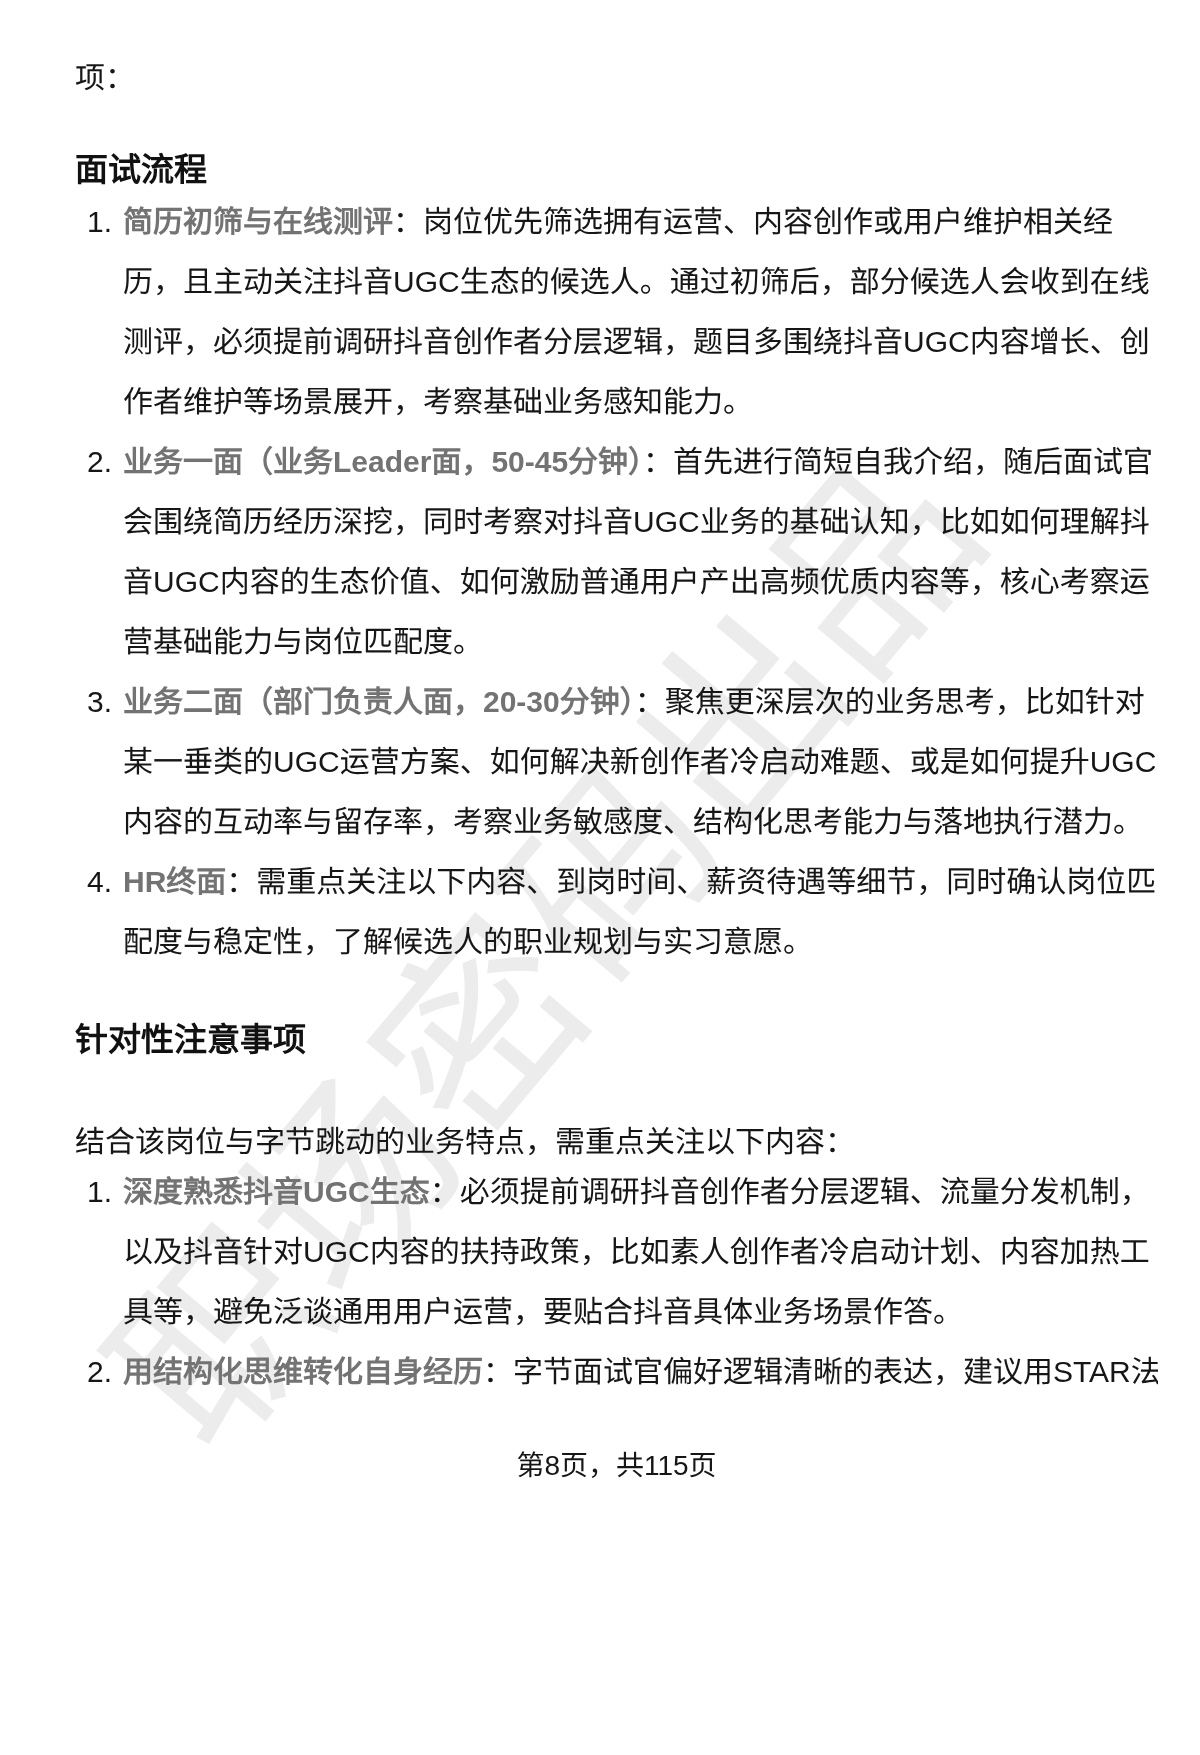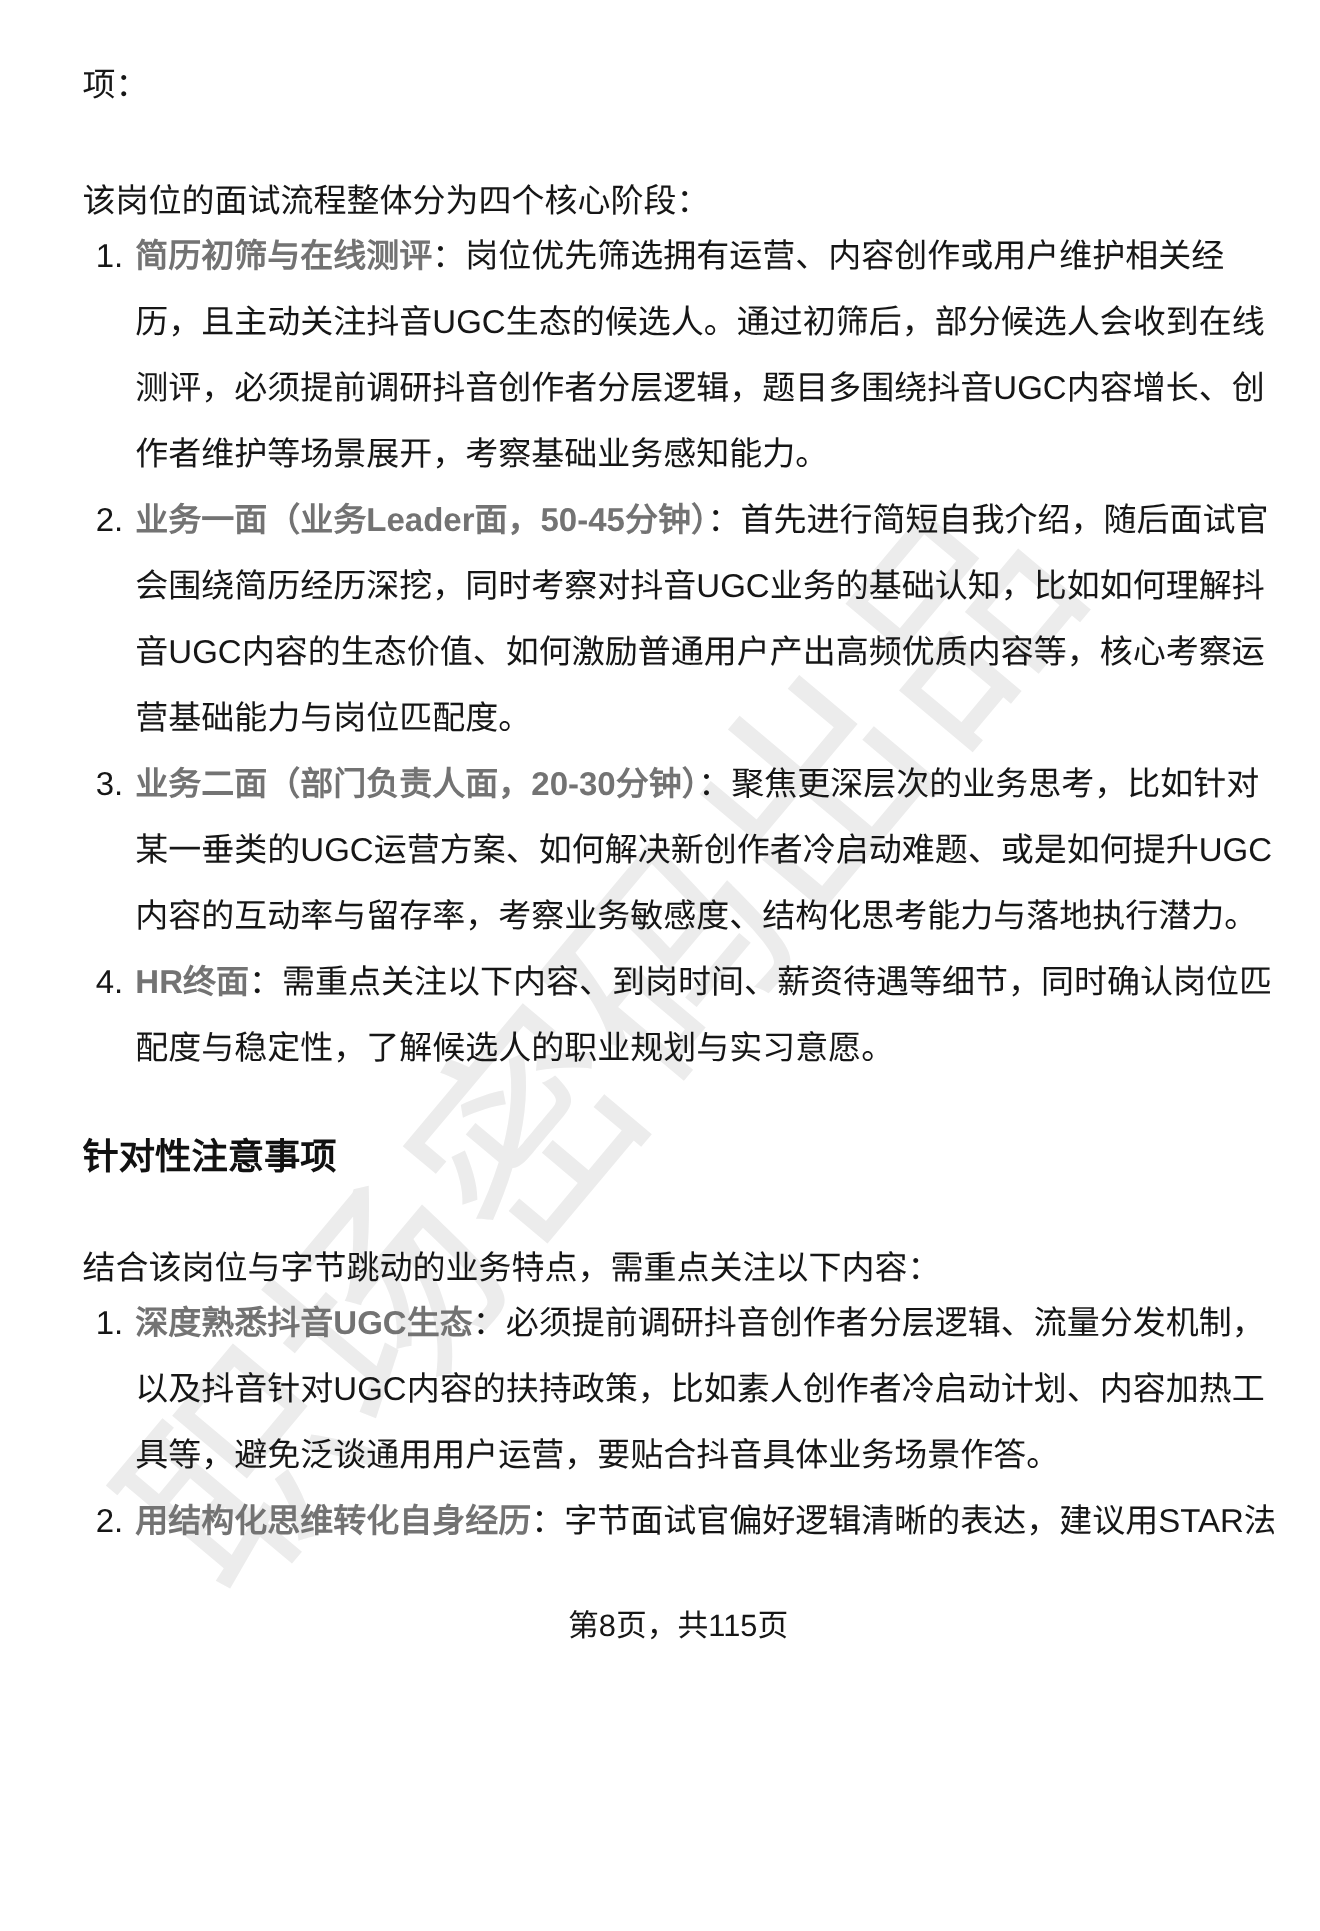--- a/index.html
+++ b/index.html
@@ -68,22 +68,22 @@
 <body>
 
 <div class="page">
 
   <div class="watermark">职场密码出品</div>
 
   <main class="content">
 
     <p class="cont-line">项：</p>
 
+    <h2 class="h2-first">面试流程</h2>
 
-    <p class="intro intro-1">该岗位的面试流程整体分为四个核心阶段：</p>
 
     <ol class="steps steps-1">
       <li class="item">
         <span class="num">1.</span><span class="label">简历初筛与在线测评</span><span class="body">：岗位优先筛选拥有运营、内容创作或用户维护相关经历，且主动关注抖音UGC生态的候选人。通过初筛后，部分候选人会收到在线测评，必须提前调研抖音创作者分层逻辑，题目多围绕抖音UGC内容增长、创作者维护等场景展开，考察基础业务感知能力。</span>
       </li>
       <li class="item">
         <span class="num">2.</span><span class="label">业务一面（业务Leader面，50-45分钟）</span><span class="body">：首先进行简短自我介绍，随后面试官会围绕简历经历深挖，同时考察对抖音UGC业务的基础认知，比如如何理解抖音UGC内容的生态价值、如何激励普通用户产出高频优质内容等，核心考察运营基础能力与岗位匹配度。</span>
       </li>
       <li class="item">
         <span class="num">3.</span><span class="label">业务二面（部门负责人面，20-30分钟）</span><span class="body">：聚焦更深层次的业务思考，比如针对某一垂类的UGC运营方案、如何解决新创作者冷启动难题、或是如何提升UGC内容的互动率与留存率，考察业务敏感度、结构化思考能力与落地执行潜力。</span>

